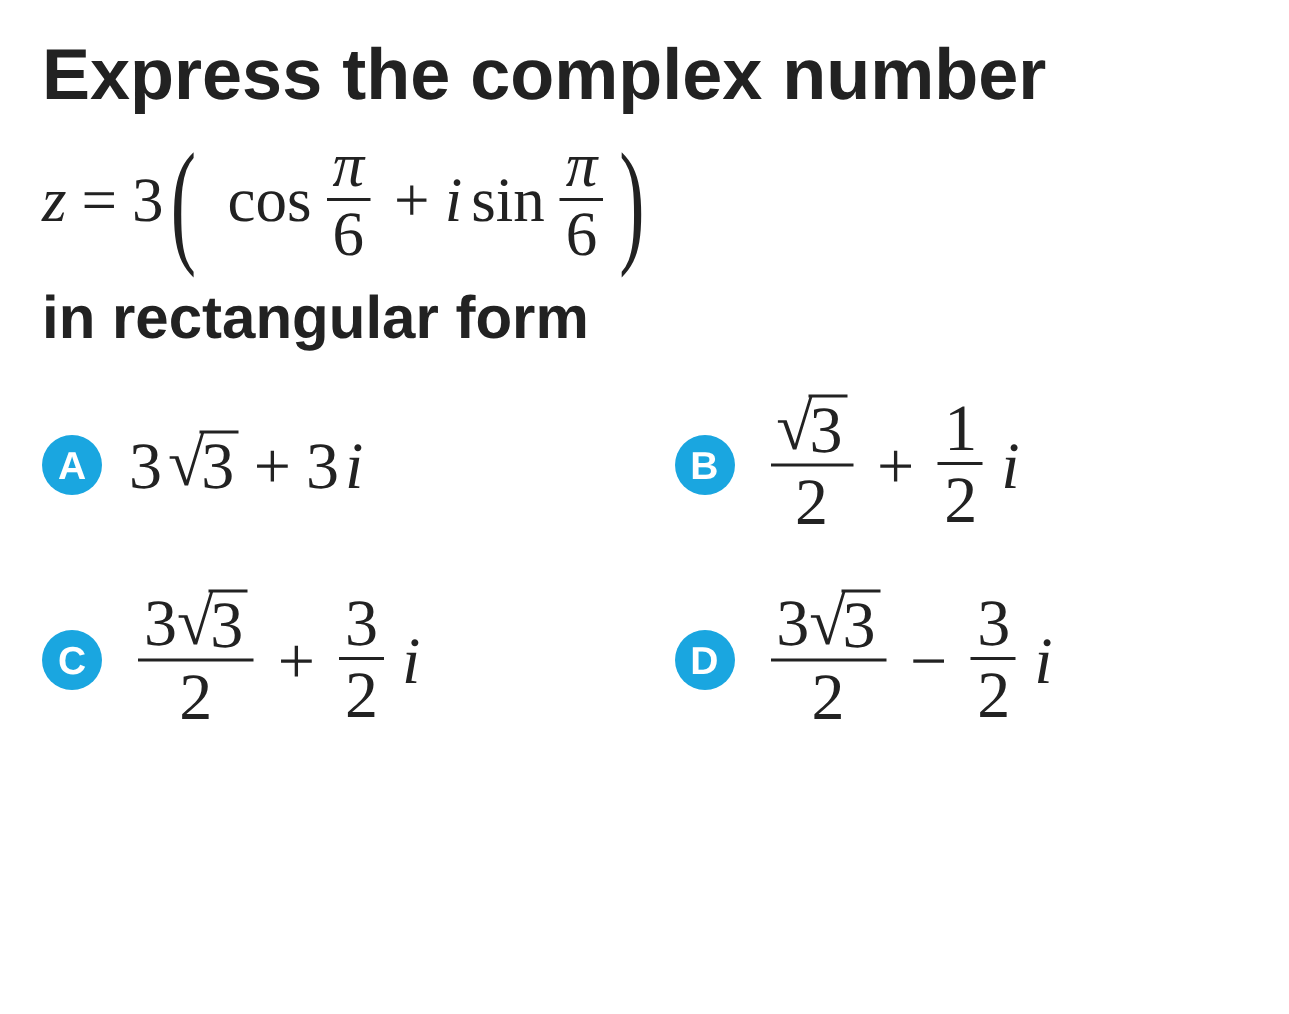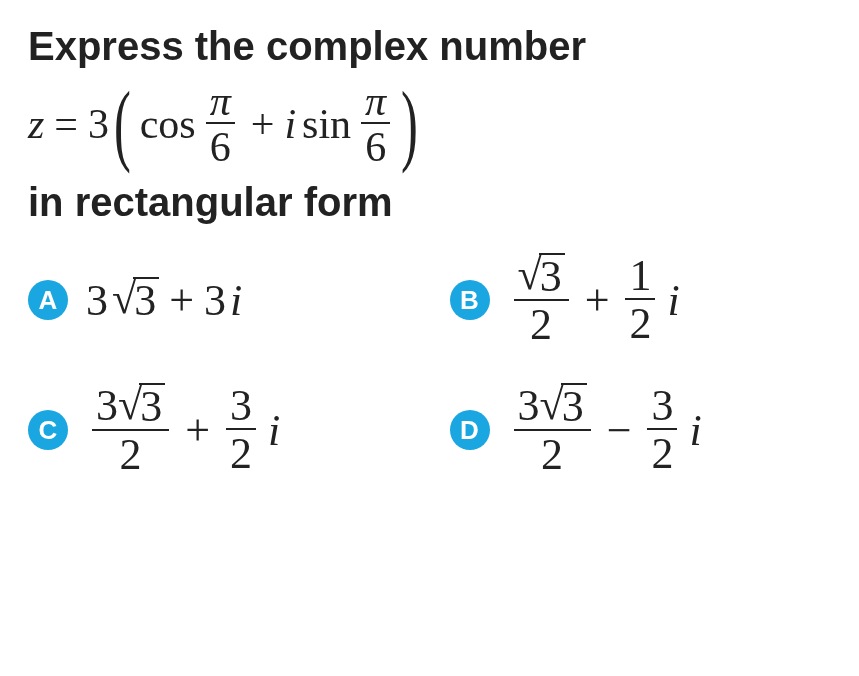--- a/index.html
+++ b/index.html
@@ -6,21 +6,21 @@
     body {
       font-family: Arial, Helvetica, sans-serif;
       background: #ffffff;
       width: 859px;
       height: 676px;
       padding: 20px 28px;
       color: #222;
     }
     .prompt {
       font-weight: bold;
-      font-size: 40px;
+      font-size: 48px;
       line-height: 1.3;
       margin-bottom: 8px;
     }
     .equation-row {
       display: flex;
       align-items: center;
       font-family: "Times New Roman", serif;
       font-style: italic;
       font-size: 42px;
       margin: 6px 0 8px 0;
@@ -113,21 +113,21 @@
 </head>
 <body>
 
 <div class="prompt">Express the complex number</div>
 
 <div class="equation-row">
   <span>z</span>
   <span class="upright op">=</span>
   <span class="upright">3</span>
   <span class="lparen">(</span>
-  <span class="upright" style="margin-left:4px;">cos</span>
+  <span class="upright" style="margin-left:16px;">cos</span>
   <span class="frac">
     <span class="num" style="font-style:italic;">π</span>
     <span class="den">6</span>
   </span>
   <span class="upright op">+</span>
   <span>i</span>
   <span class="upright" style="margin-left:2px;text-align:center;">sin</span>
   <span class="frac">
     <span class="num" style="font-style:italic;">π</span>
     <span class="den">6</span>

